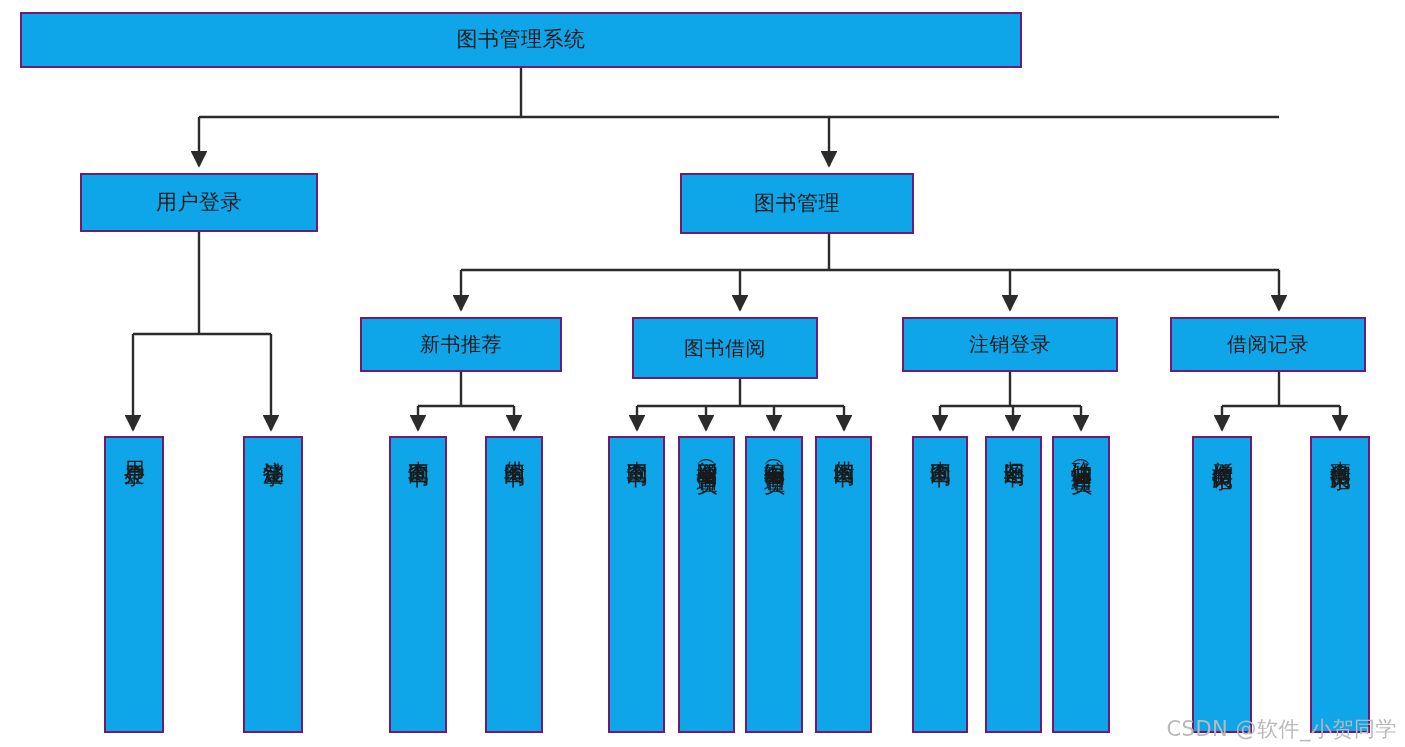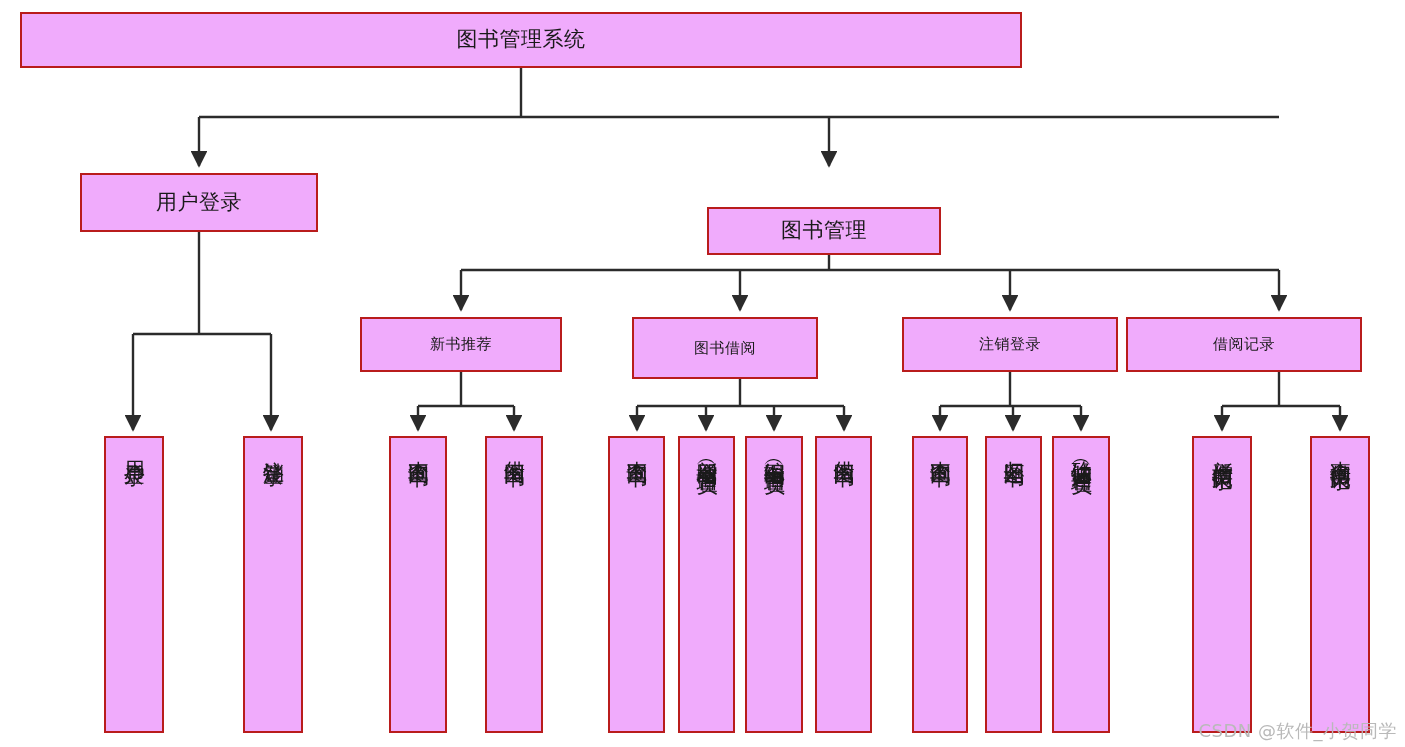--- a/index.html
+++ b/index.html
@@ -22,59 +22,59 @@
     position: absolute;
     left: 0;
     top: 0;
     width: 1405px;
     height: 747px;
     pointer-events: none;
   }
   .node {
     position: absolute;
     box-sizing: border-box;
-    background: #f0abfc;
-    border: 2px solid #b91c1c;
+    background: #0ea5e9;
+    border: 2px solid #701a75;
     display: flex;
     align-items: center;
     justify-content: center;
     color: #1a1a1a;
   }
   .node-label {
     display: block;
     line-height: 1.12;
     letter-spacing: 0.5px;
     white-space: nowrap;
   }
   
   .node.horiz .node-label {
     font-size: 21px;
   }
   .node.branch .node-label {
-    font-size: 15px;
+    font-size: 20px;
   }
   
   .node.leaf {
     align-items: flex-start;
     justify-content: center;
     padding-top: 6px;
   }
   .node.leaf .node-label {
     writing-mode: vertical-rl;
     text-orientation: upright;
     font-size: 21px;
     line-height: 1.0;
     letter-spacing: 2px;
     white-space: nowrap;
   }
   #watermark {
     position: absolute;
     right: 8px;
     bottom: 4px;
-    font-size: 18px;
+    font-size: 21px;
     color: #b9b9b9;
     white-space: nowrap;
     letter-spacing: 0.5px;
   }
 </style>
 </head>
 <body>
 
 <div id="canvas">
 
@@ -128,34 +128,34 @@
     </g>
   </svg>
 
   <div class="node horiz" style="left:20px; top:12px; width:1002px; height:56px;">
     <span class="node-label">图书管理系统</span>
   </div>
 
   <div class="node horiz" style="left:80px; top:173px; width:238px; height:59px;">
     <span class="node-label">用户登录</span>
   </div>
-  <div class="node horiz" style="left:707px; top:173px; width:234px; height:48px;margin-top:34px;">
+  <div class="node horiz" style="left:680px; top:173px; width:234px; height:61px;">
     <span class="node-label">图书管理</span>
   </div>
 
   <div class="node branch" style="left:360px; top:317px; width:202px; height:55px;">
     <span class="node-label">新书推荐</span>
   </div>
   <div class="node branch" style="left:632px; top:317px; width:186px; height:62px;">
     <span class="node-label">图书借阅</span>
   </div>
   <div class="node branch" style="left:902px; top:317px; width:216px; height:55px;">
     <span class="node-label">注销登录</span>
   </div>
-  <div class="node branch" style="left:1126px; top:317px; width:236px; height:55px;">
+  <div class="node branch" style="left:1170px; top:317px; width:196px; height:55px;">
     <span class="node-label">借阅记录</span>
   </div>
 
   <div class="node leaf" style="left:104px; top:436px; width:60px; height:297px;">
     <span class="node-label">用户登录</span>
   </div>
   <div class="node leaf" style="left:243px; top:436px; width:60px; height:297px;">
     <span class="node-label">注销登录</span>
   </div>
 

